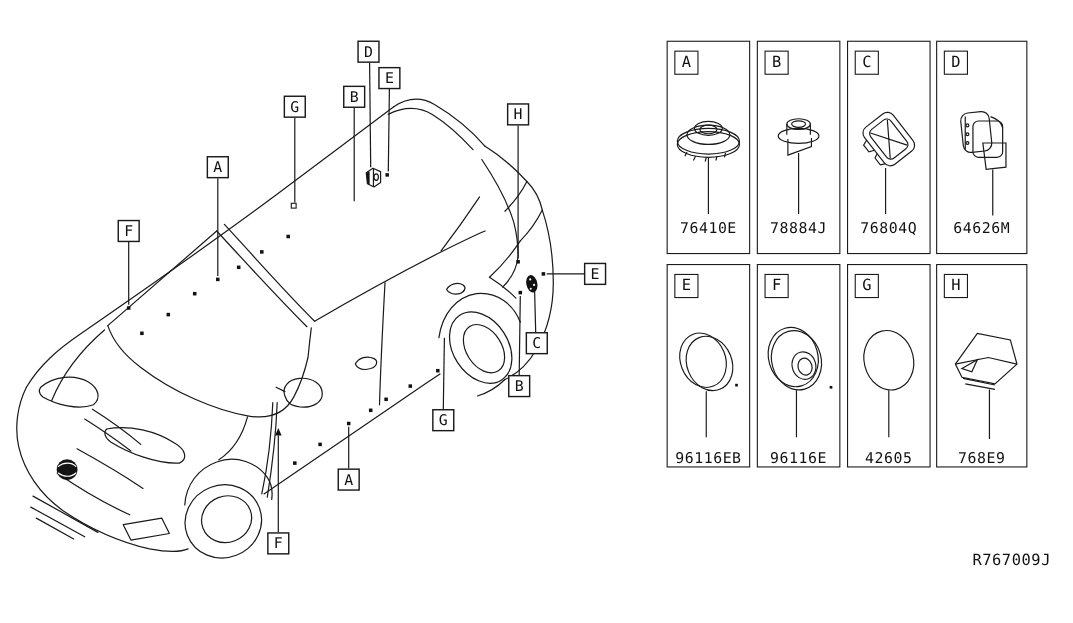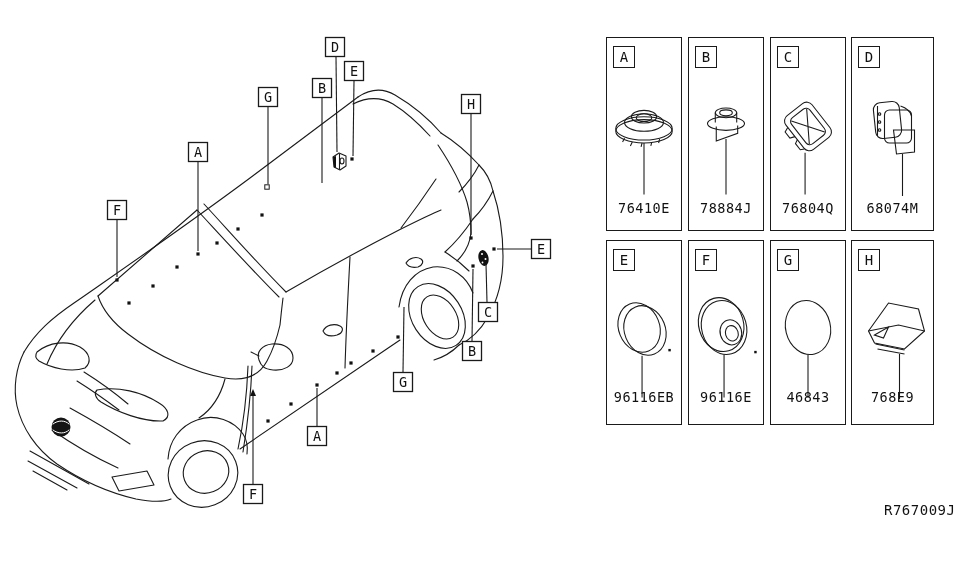--- a/index.html
+++ b/index.html
@@ -8,21 +8,21 @@
   #vehicle-svg{position:absolute;left:0;top:0;}
   #vehicle-svg text{font-family:"DejaVu Sans Mono",monospace;fill:#111;}
   .parts-grid{position:absolute;left:606px;top:37px;width:329px;height:389px;}
   .cell{position:absolute;border:1.6px solid #1a1a1a;background:#fff;box-sizing:border-box;}
   .badge{position:absolute;left:6px;top:8px;width:20px;height:20px;border:1.4px solid #1a1a1a;
          display:flex;align-items:center;justify-content:center;font-size:14px;color:#111;background:#fff;}
   .part-art{position:absolute;left:0;top:46px;width:100%;height:118px;}
   .part-art path,.part-art ellipse,.part-art rect,.part-art line{vector-effect:none;}
   .pn{position:absolute;left:0;right:0;text-align:center;font-size:13.5px;color:#111;letter-spacing:.5px;white-space:nowrap;}
   .r1 .pn{top:162px;}
-  .r2 .pn{top:148px;text-align:center;}
+  .r2 .pn{top:168px;text-align:center;}
   .diagram-code{position:absolute;left:884px;top:502px;font-size:14px;color:#111;letter-spacing:.5px;}
 </style>
 </head>
 <body>
 
 <div class="stage">
 
   <svg id="vehicle-svg" width="975" height="566" viewBox="0 0 975 566">
 
     <g fill="none" stroke="#1a1a1a" stroke-width="1.1" stroke-linecap="round" stroke-linejoin="round">
@@ -265,21 +265,21 @@
         <rect x="20" y="18" width="26" height="36" rx="7" transform="rotate(-6 33 36)"></rect>
         <rect x="30" y="26" width="27" height="33" rx="5"></rect>
         <path d="M39,46 L60,46 L60,68 L42,70 Z"></path>
         <line x1="23" y1="22" x2="23" y2="52"></line>
         <circle cx="25" cy="30" r="1.3"></circle>
           <circle cx="25" cy="38" r="1.3"></circle>
           <circle cx="25" cy="46" r="1.3"></circle>
         <path d="M46,22 C52,24 56,28 57,32"></path>
         <line x1="48" y1="70" x2="48" y2="112"></line>
       </svg>
-      <div class="pn">68074M</div>
+      <div class="pn">64626M</div>
     </div>
 
     <div class="cell r2" style="left:0;top:203px;width:76px;height:185px">
       <div class="badge">
           <span>E</span>
         </div>
       <svg class="part-art" viewBox="0 0 76 118" preserveAspectRatio="xMidYMid meet" fill="none" stroke="#1a1a1a" stroke-width="1.1">
         <ellipse cx="33" cy="40" rx="21" ry="26" transform="rotate(-22 33 40)"></ellipse>
         <ellipse cx="39" cy="43" rx="21" ry="26" transform="rotate(-22 39 43)"></ellipse>
         <rect x="63" y="62" width="2.5" height="2.5" fill="#111" stroke="none"></rect>
@@ -304,21 +304,21 @@
     </div>
 
     <div class="cell r2" style="left:164px;top:203px;width:76px;height:185px">
       <div class="badge">
           <span>G</span>
         </div>
       <svg class="part-art" viewBox="0 0 76 118" preserveAspectRatio="xMidYMid meet" fill="none" stroke="#1a1a1a" stroke-width="1.1">
         <ellipse cx="38" cy="40" rx="23" ry="28" transform="rotate(-14 38 40)"></ellipse>
         <line x1="38" y1="68" x2="38" y2="112"></line>
       </svg>
-      <div class="pn">46843</div>
+      <div class="pn">42605</div>
     </div>
 
     <div class="cell r2" style="left:245px;top:203px;width:83px;height:185px">
       <div class="badge">
           <span>H</span>
         </div>
       <svg class="part-art" viewBox="0 0 76 118" preserveAspectRatio="xMidYMid meet" fill="none" stroke="#1a1a1a" stroke-width="1.1">
         <path d="M14,44 L34,16 L64,22 L70,44 L50,62 L20,56 Z"></path>
         <path d="M14,44 L44,38 L70,44"></path>
         <path d="M20,48 L34,40 L29,51 Z"></path>

